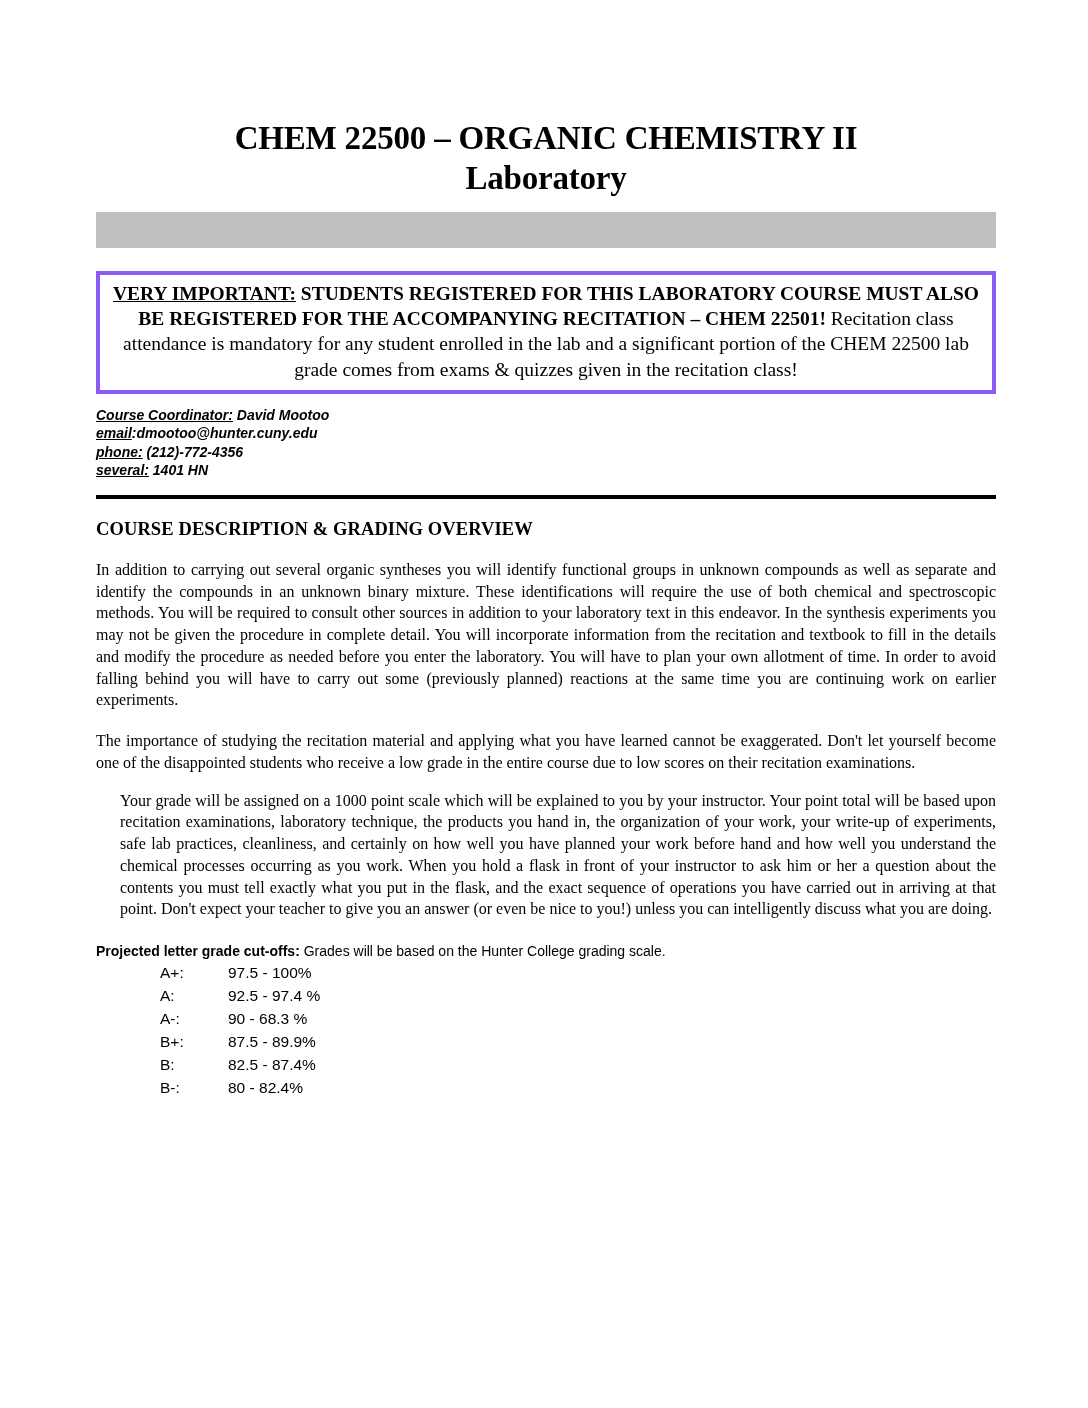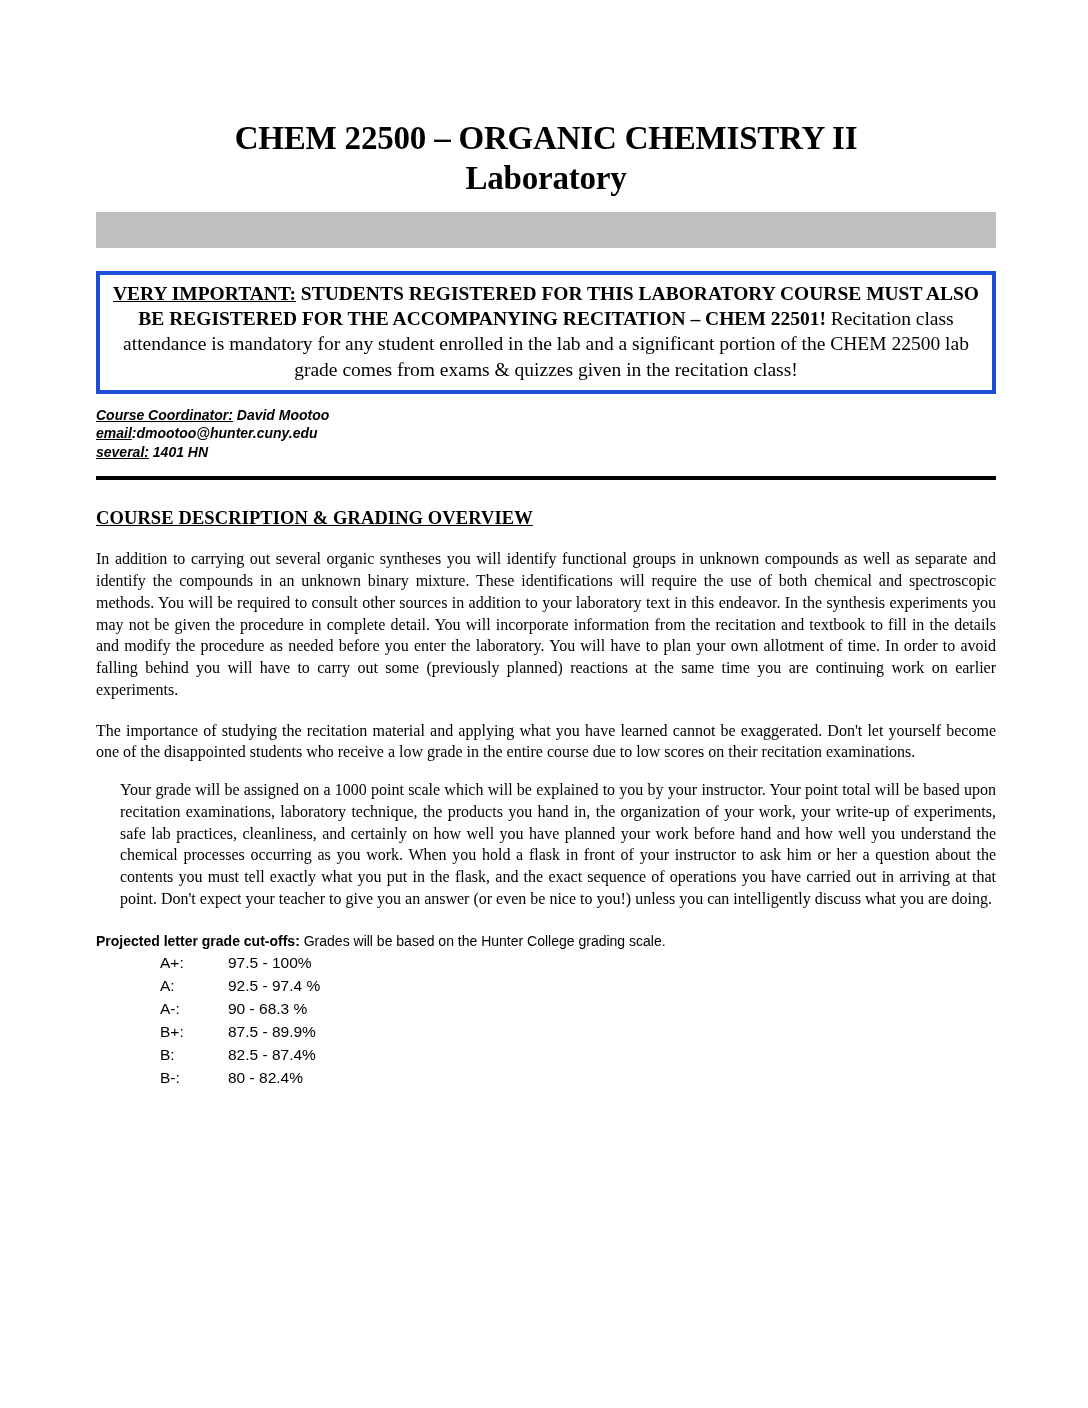--- a/index.html
+++ b/index.html
@@ -47,21 +47,21 @@
   .gray-bar {
     margin-top: 13px;
     width: 900px;
     height: 36px;
     background: #bfbfbf;
   }
 
   
   .warning-box {
     margin-top: 23px;
-    border: 4px solid #1d4ed8;
+    border: 4px solid #8b5cf6;
     padding: 6px 12px 8px 12px;
     box-sizing: border-box;
     width: 900px;
   }
   .warning-text {
     font-family: "Liberation Serif", "DejaVu Serif", serif;
     font-size: 19.5px;
     line-height: 1.3;
     text-align: center;
     margin: 0;
@@ -94,25 +94,24 @@
     margin-top: 33px;
     font-family: "Liberation Serif", "DejaVu Serif", serif;
     font-weight: bold;
     font-size: 25px;
     text-align: center;
     line-height: 1.2;
   }
 
   
   .section-head {
-    margin-top: 28px;
+    margin-top: 20px;
     font-family: "Liberation Serif", "DejaVu Serif", serif;
     font-weight: bold;
     font-size: 18.5px;
-    text-decoration: underline;
     text-align: left;
     letter-spacing: 0.1px;
   }
 
   
   .para {
     margin-top: 19px;
     font-family: "Liberation Serif", "DejaVu Serif", serif;
     font-size: 16px;
     line-height: 1.36;
@@ -158,20 +157,21 @@
 
     <div class="gray-bar"></div>
 
     <div class="warning-box">
       <p class="warning-text"><span class="warn-underline">VERY IMPORTANT:</span><span class="warn-strong"> STUDENTS REGISTERED FOR THIS LABORATORY COURSE MUST ALSO BE REGISTERED FOR THE ACCOMPANYING RECITATION – CHEM 22501!</span><span> Recitation class attendance is mandatory for any student enrolled in the lab and a significant portion of the CHEM 22500 lab grade comes from exams &amp; quizzes given in the recitation class!</span></p>
     </div>
 
     <div class="contact">
       <div class="row"><span class="lbl">Course Coordinator:</span><span> David Mootoo</span></div>
       <div class="row"><span class="lbl">email</span><span>:dmootoo@hunter.cuny.edu</span></div>
+      <div class="row"><span class="lbl">phone:</span><span> (212)-772-4356</span></div>
       <div class="row"><span class="lbl">several:</span><span> 1401 HN</span></div>
     </div>
 
     <div class="hrule"></div>
 
 
     <h3 class="section-head">COURSE DESCRIPTION &amp; GRADING OVERVIEW</h3>
 
     <p class="para">In addition to carrying out several organic syntheses you will identify functional groups in unknown compounds as well as separate and identify the compounds in an unknown binary mixture. These identifications will require the use of both chemical and spectroscopic methods. You will be required to consult other sources in addition to your laboratory text in this endeavor. In the synthesis experiments you may not be given the procedure in complete detail. You will incorporate information from the recitation and textbook to fill in the details and modify the procedure as needed before you enter the laboratory. You will have to plan your own allotment of time. In order to avoid falling behind you will have to carry out some (previously planned) reactions at the same time you are continuing work on earlier experiments.</p>
 

